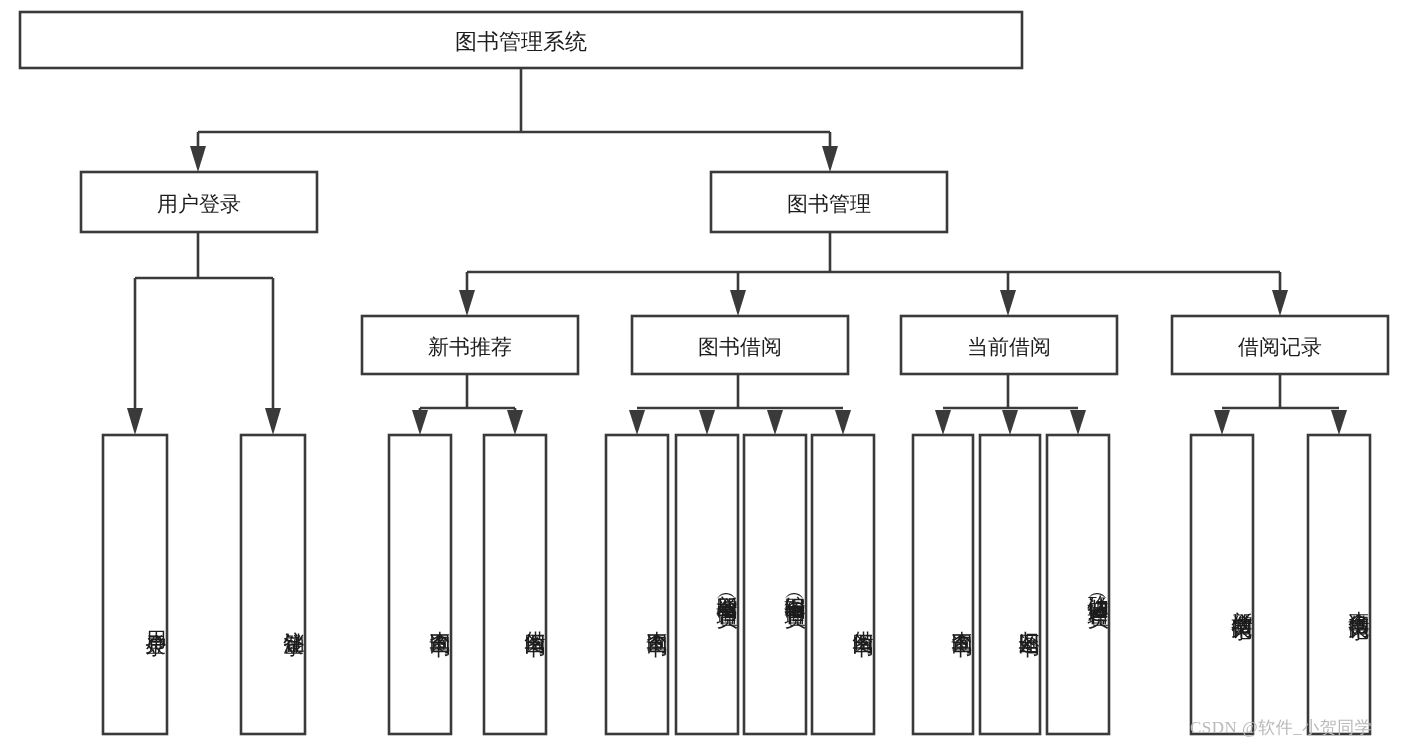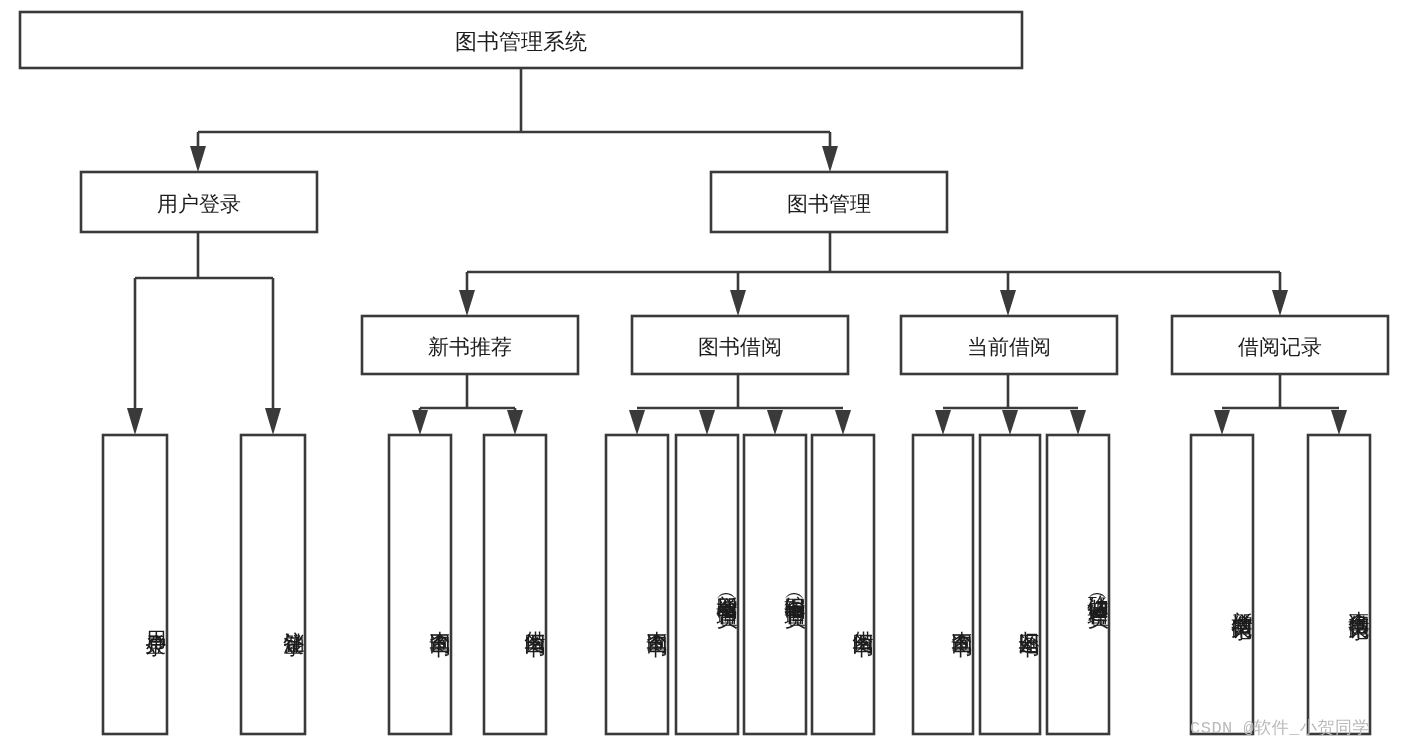--- a/index.html
+++ b/index.html
@@ -64,21 +64,21 @@
     display: flex;
     align-items: flex-start;
     justify-content: center;
     white-space: nowrap;
     pointer-events: none;
   }
   .watermark {
     position: absolute;
     left: 1190px;
     top: 716px;
-    font-family: Liberation Mono, monospace;
+    font-family: Liberation Serif, serif;
     font-size: 17px;
     color: #b9b9b9;
     white-space: nowrap;
     letter-spacing: 0.5px;
     text-align: right;
   }
 </style>
 </head>
 <body>
 

